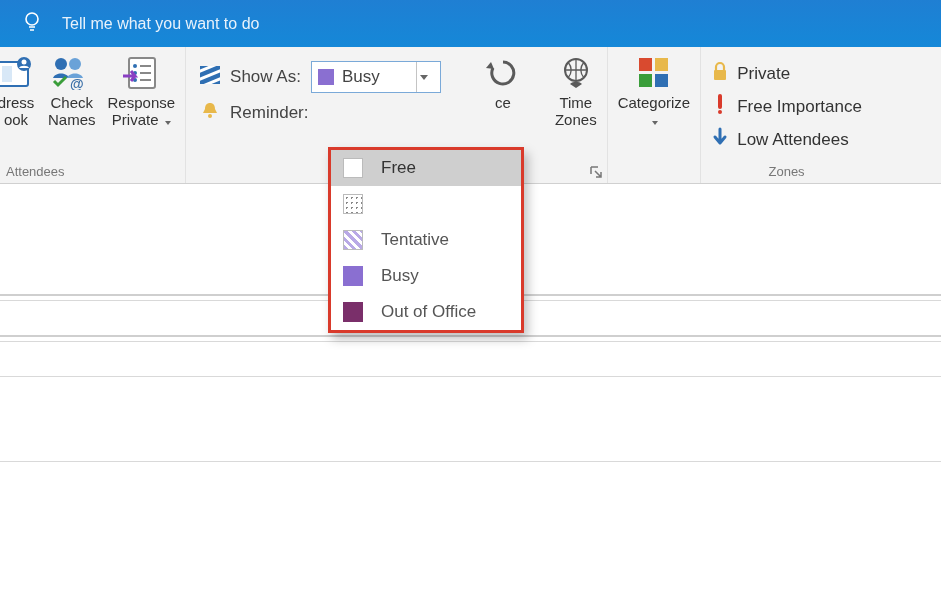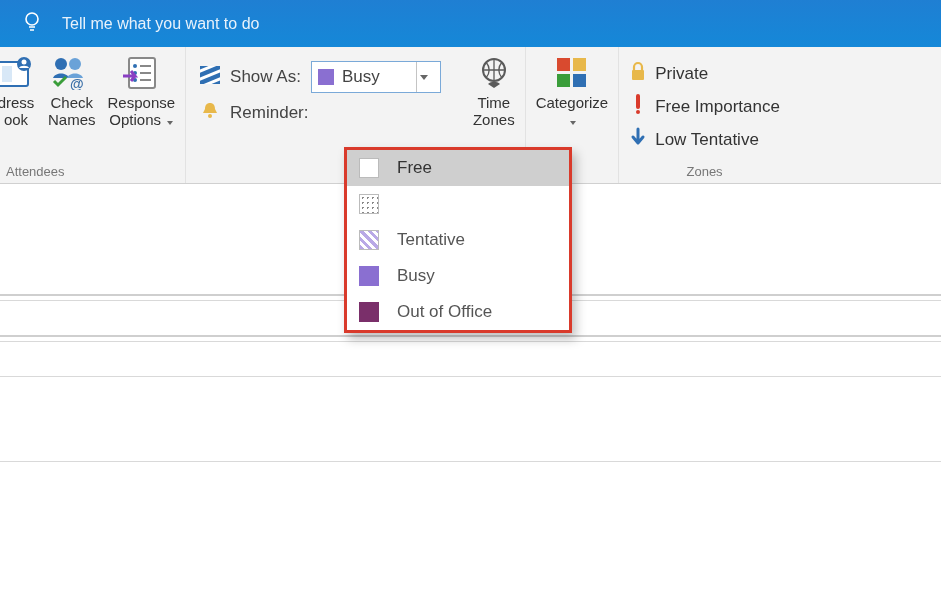--- a/index.html
+++ b/index.html
@@ -30,21 +30,21 @@
   .opt-group{flex-direction:column; align-items:flex-start; gap:10px; border-right:1px solid #e2e2e2;padding:14px 20px 0 20px;}
   .opt-row{display:flex; align-items:center; gap:10px; font-size:17px; color:#444;}
   .combo{
     display:flex; align-items:center; gap:8px; height:32px; border:1px solid #7aa9d8;
     background:#fff; padding:0 8px 0 6px; min-width:130px; cursor:pointer;
   }
   .combo .sw{width:16px;height:16px;}
   .combo .caret{width:16px;height:30px;border-left:1px solid #c4c4c4;margin-left:auto;display:flex;align-items:center;justify-content:center;}
   
   .dropdown{
-    position:absolute; top:100px; left:344px; width:228px; background:#fff;
+    position:absolute; top:100px; left:328px; width:196px; background:#fff;
     border:3px solid #d93a2b; box-shadow:4px 6px 10px rgba(0,0,0,.25); z-index:20;
   }
   .dropdown .item{
     display:flex; align-items:center; gap:18px; height:36px; padding:0 12px; font-size:17px; color:#555;
     cursor:pointer;
   }
   .dropdown .item.hover{background:#cfcfcf;color:#333;}
   .dropdown .sw{width:20px;height:20px;border:1px solid #bbb;}
   
   .tags-col{display:flex;flex-direction:column;gap:8px;padding-top:6px;}
@@ -111,21 +111,21 @@
               <circle cx="14" cy="10" r="2" fill="#2f6fb3"></circle>
               <circle cx="14" cy="17" r="2" fill="#2f6fb3"></circle>
               <circle cx="14" cy="24" r="2" fill="#2f6fb3"></circle>
               <line x1="19" y1="10" x2="30" y2="10" stroke="#888" stroke-width="2"></line>
               <line x1="19" y1="17" x2="30" y2="17" stroke="#888" stroke-width="2"></line>
               <line x1="19" y1="24" x2="30" y2="24" stroke="#888" stroke-width="2"></line>
               <path d="M2 20h12l-4-5m4 5l-4 5" stroke="#8a3fc3" stroke-width="3" fill="none"></path>
             </svg>
         </span>
         <span><span class="lbl">Response
-Options</span> <span class="tri-down-s"></span></span>
+Private</span> <span class="tri-down-s"></span></span>
       </div>
     </div>
     <div class="group-label" style="align-self:flex-start;padding-left:6px;">Attendees</div>
   </div>
 
   <div class="group" style="align-items:stretch;">
     <div style="display:flex;gap:32px;height:98px;">
       <div class="opt-group" style="border:none;padding:6px 0 0 4px;">
         <div class="opt-row">
           <span>
@@ -147,20 +147,29 @@
           <span>
             <svg width="20" height="20">
                 <path d="M10 3c-3 0-5 2-5 6l-2 4h14l-2-4c0-4-2-6-5-6z" fill="#e8b84a"></path>
                 <circle cx="10" cy="16" r="2" fill="#e8b84a"></circle>
               </svg>
           </span>
           <span>Reminder:</span>
         </div>
       </div>
 
+      <div class="big-btn" style="margin-left:10px;">
+        <span class="ic">
+          <svg width="40" height="34">
+              <path d="M20 6a11 11 0 1 1-10 6" fill="none" stroke="#5a5a5a" stroke-width="3"></path>
+              <path d="M8 6l3 7-8-1z" fill="#5a5a5a"></path>
+            </svg>
+        </span>
+        <span class="lbl">ce</span>
+      </div>
 
       <div class="big-btn">
         <span class="ic">
           <svg width="36" height="34">
               <ellipse cx="18" cy="14" rx="11" ry="11" fill="none" stroke="#5a5a5a" stroke-width="2"></ellipse>
               <path d="M7 14h22M18 3v22M10 6c4 5 4 11 0 16M26 6c-4 5-4 11 0 16" stroke="#5a5a5a" stroke-width="1.3" fill="none"></path>
               <path d="M12 28c3-3 9-3 12 0l-6 4z" fill="#5a5a5a"></path>
             </svg>
         </span>
         <span class="lbl">Time
@@ -205,21 +214,21 @@
         <span><svg width="18" height="20">
               <path d="M9 2v11" stroke="#d93a2b" stroke-width="4" stroke-linecap="round"></path>
               <circle cx="9" cy="18" r="2" fill="#d93a2b"></circle>
             </svg></span>
         <span>Free Importance</span>
       </div>
       <div class="tag-item">
         <span><svg width="18" height="20">
               <path d="M9 2v12M4 10l5 6 5-6" stroke="#2f6fb3" stroke-width="3" fill="none" stroke-linecap="round" stroke-linejoin="round"></path>
             </svg></span>
-        <span>Low Tentative</span>
+        <span>Low Attendees</span>
       </div>
     </div>
     <div class="group-label">Zones</div>
   </div>
 
   <div class="dropdown">
     <div class="item hover">
       <span class="sw" style="background:#fff;"></span>
       <span>Free</span>
     </div>

